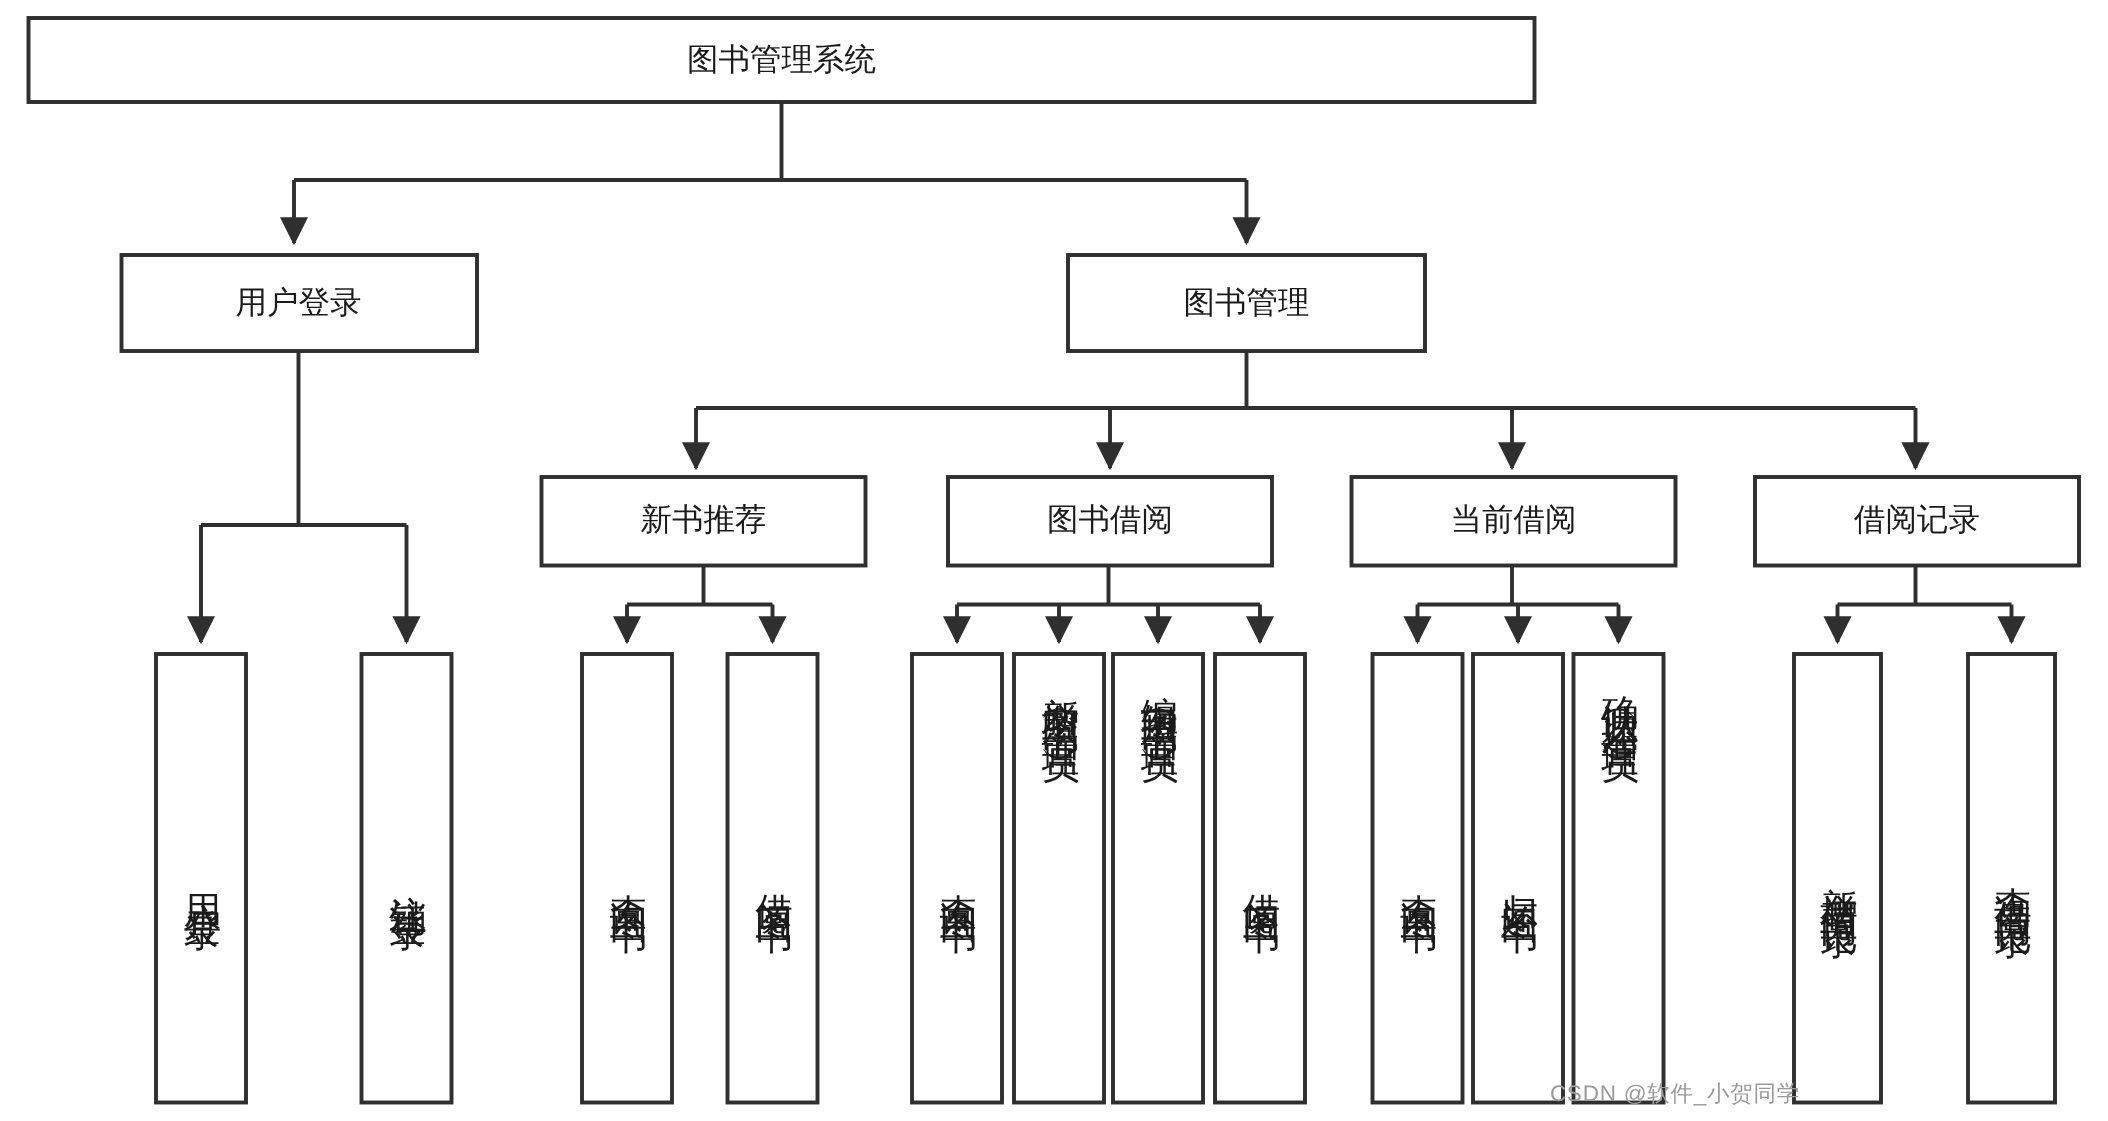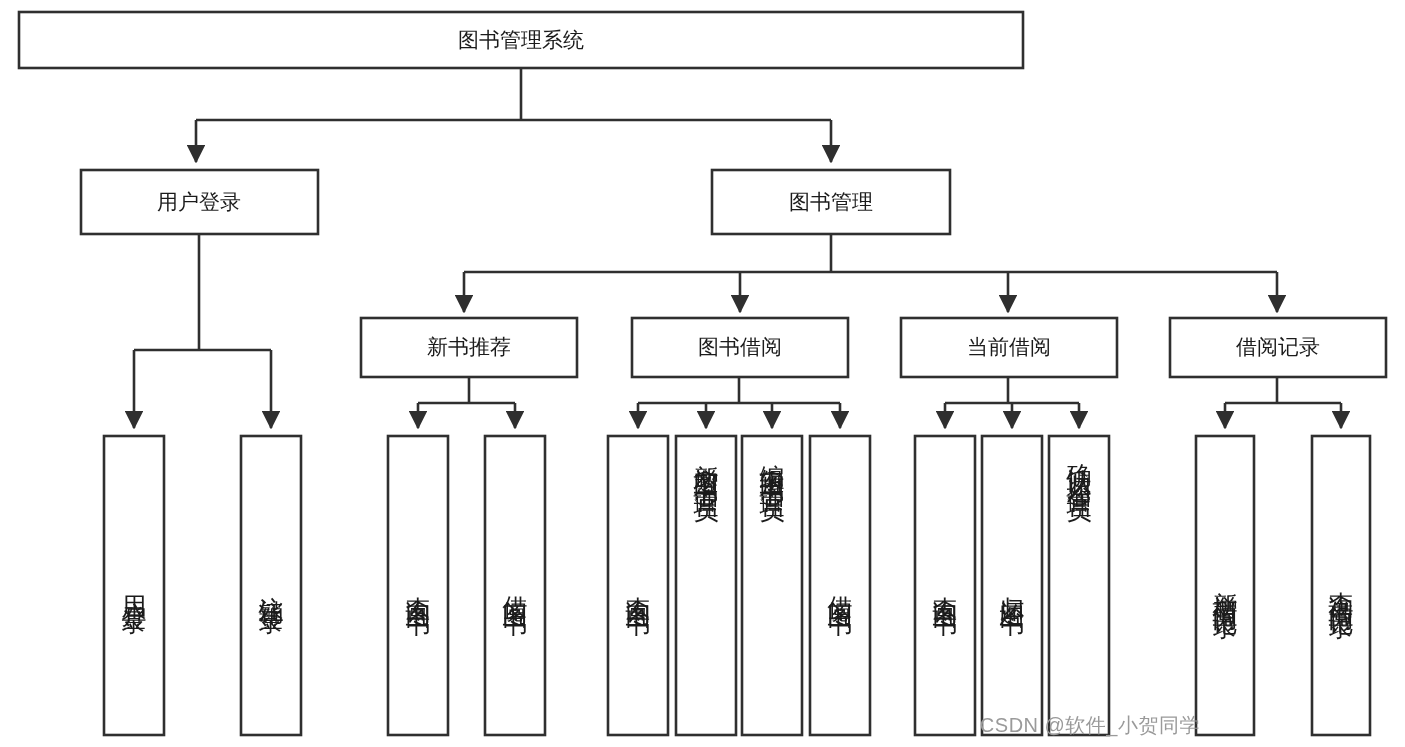--- a/index.html
+++ b/index.html
@@ -73,21 +73,21 @@
     letter-spacing: 5px;
     color: #1b1b1b;
     text-align: left;
     white-space: nowrap;
   }
   #watermark {
     position: absolute;
     right: 12px;
     bottom: 8px;
     font-family: "Liberation Sans", "DejaVu Sans", sans-serif;
-    font-size: 20px;
+    font-size: 15px;
     color: #9a9a9a;
     letter-spacing: 0.5px;
     white-space: nowrap;
     user-select: none;
   }
 </style>
 </head>
 <body>
 
 <div id="diagram-root">

